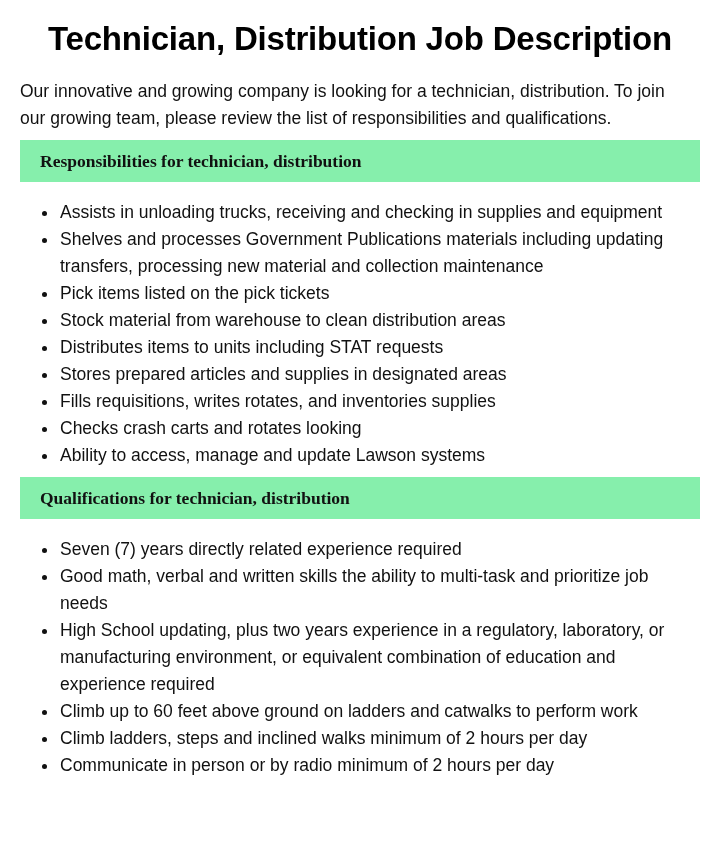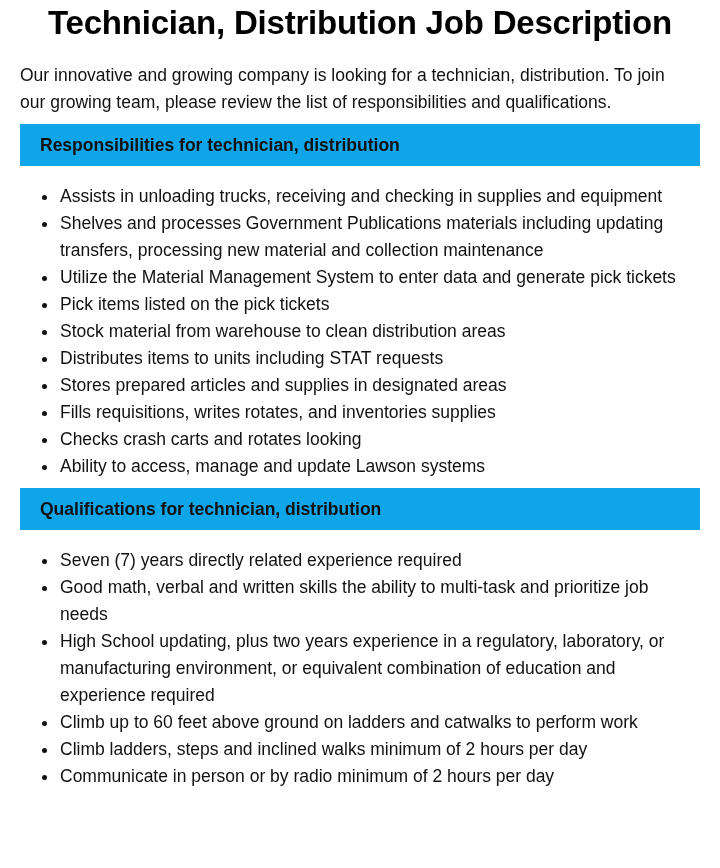--- a/index.html
+++ b/index.html
@@ -8,21 +8,21 @@
       background: #ffffff;
     }
     body {
       width: 720px;
       height: 868px;
       overflow: hidden;
       font-family: "Liberation Sans", "DejaVu Sans", sans-serif;
       color: #111111;
     }
     .page {
-      padding: 0 20px 0 20px;
+      padding: 16px 20px 0 20px;
       box-sizing: border-box;
       width: 720px;
     }
     h1.title {
       margin: 0;
       padding-top: 2px;
       height: 44px;
       line-height: 42px;
       font-size: 33px;
       font-weight: bold;
@@ -31,27 +31,28 @@
       color: #000000;
     }
     .intro {
       margin: 16px 15px 0 0;
       font-size: 17.5px;
       line-height: 27px;
       color: #111111;
     }
     .section-header {
       margin-top: 8px;
-      background: #0ea5e9;
+      background: #86efac;
       height: 42px;
       line-height: 42px;
       padding-left: 20px;
       font-size: 17.5px;
       font-weight: bold;
       color: #111111;
+      font-family: Liberation Serif, serif;
     }
     ul.items {
       margin: 17px 0 0 0;
       padding: 0 0 0 40px;
       list-style: none;
     }
     ul.items li {
       position: relative;
       font-size: 17.5px;
       line-height: 27px;
@@ -74,21 +75,20 @@
 
 <div class="page">
   <h1 class="title">Technician, Distribution Job Description</h1>
   <p class="intro">Our innovative and growing company is looking for a technician, distribution. To join our growing team, please review the list of responsibilities and qualifications.</p>
 
   <section>
     <div class="section-header">Responsibilities for technician, distribution</div>
     <ul class="items">
       <li>Assists in unloading trucks, receiving and checking in supplies and equipment</li>
       <li>Shelves and processes Government Publications materials including updating transfers, processing new material and collection maintenance</li>
-      <li>Utilize the Material Management System to enter data and generate pick tickets</li>
       <li>Pick items listed on the pick tickets</li>
       <li>Stock material from warehouse to clean distribution areas</li>
       <li>Distributes items to units including STAT requests</li>
       <li>Stores prepared articles and supplies in designated areas</li>
       <li>Fills requisitions, writes rotates, and inventories supplies</li>
       <li>Checks crash carts and rotates looking</li>
       <li>Ability to access, manage and update Lawson systems</li>
     </ul>
   </section>
 

